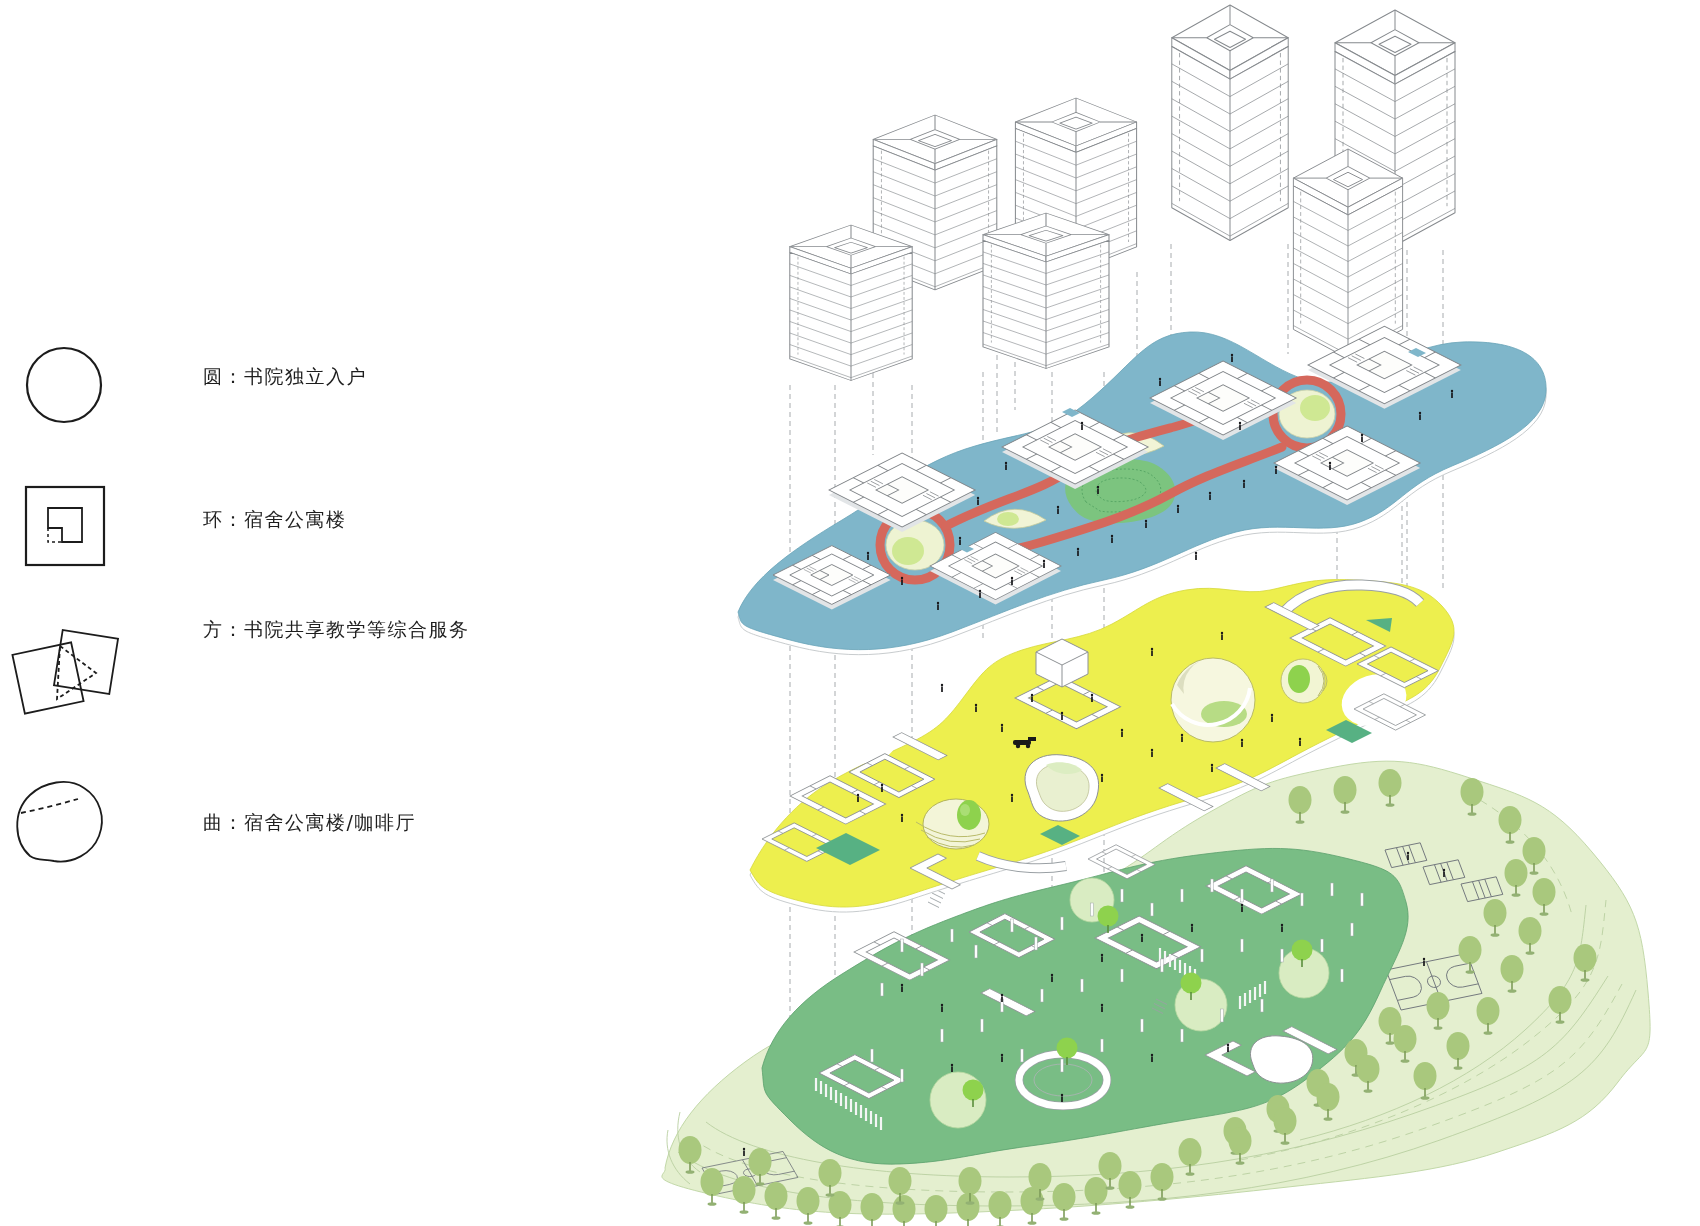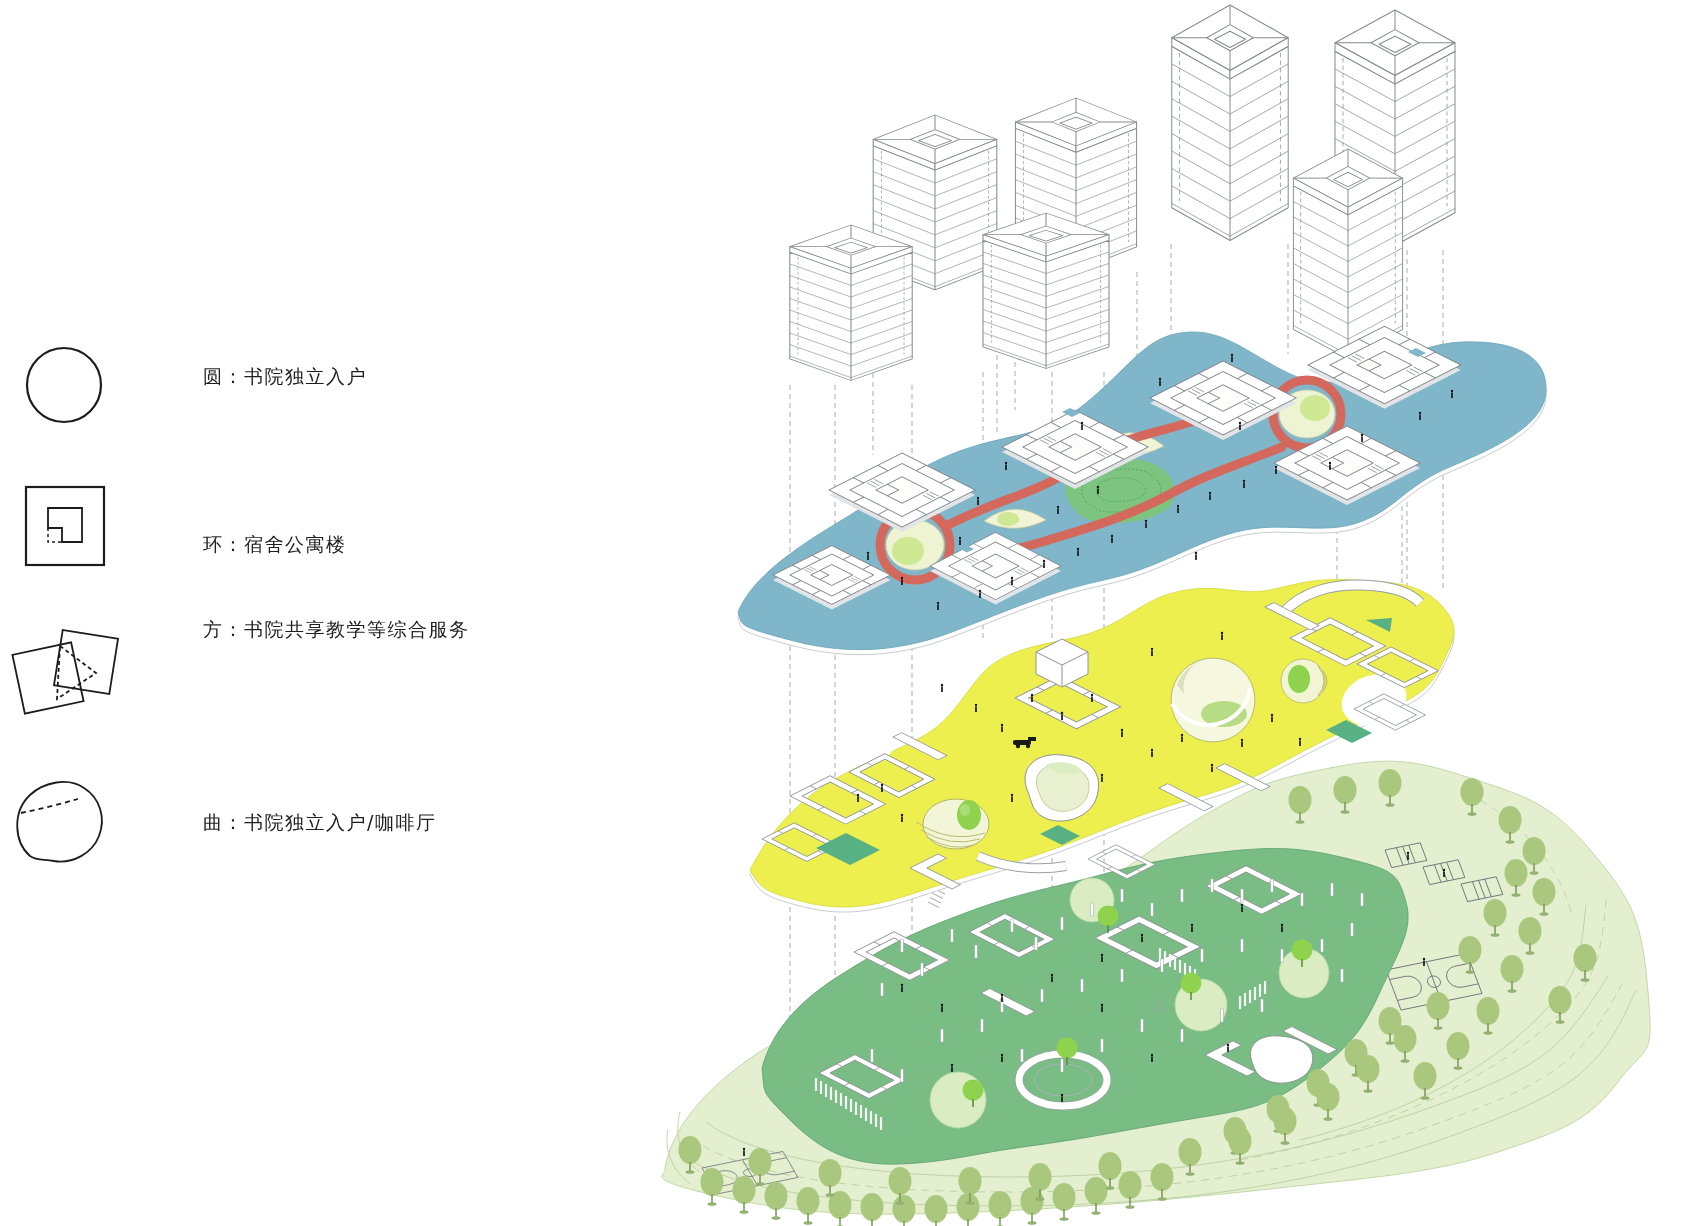--- a/index.html
+++ b/index.html
@@ -444,17 +444,17 @@
     <path stroke-dasharray="4 3" d="M60,646 L96,673 L57,699 Z"></path>
   </g>
   <g stroke-width="1.8">
     <path d="M30,856 C14,842 12,812 30,795 C44,782 68,777 84,788 C100,798 106,818 99,836 C92,854 72,864 54,861 C44,859 37,861 30,856 Z"></path>
     <path stroke-dasharray="5 4" d="M21,813 C40,809 60,804 78,799"></path>
   </g>
 </g>
 </svg>
 
 <div class="legend-label" style="top:364px">圆：书院独立入户</div>
-<div class="legend-label" style="top:532px">环：宿舍公寓楼</div>
+<div class="legend-label" style="top:507px">环：宿舍公寓楼</div>
 <div class="legend-label" style="top:617px">方：书院共享教学等综合服务</div>
-<div class="legend-label" style="top:810px">曲：书院独立入户/咖啡厅</div>
+<div class="legend-label" style="top:810px">曲：宿舍公寓楼/咖啡厅</div>
 
 </div>
 
 </body></html>

